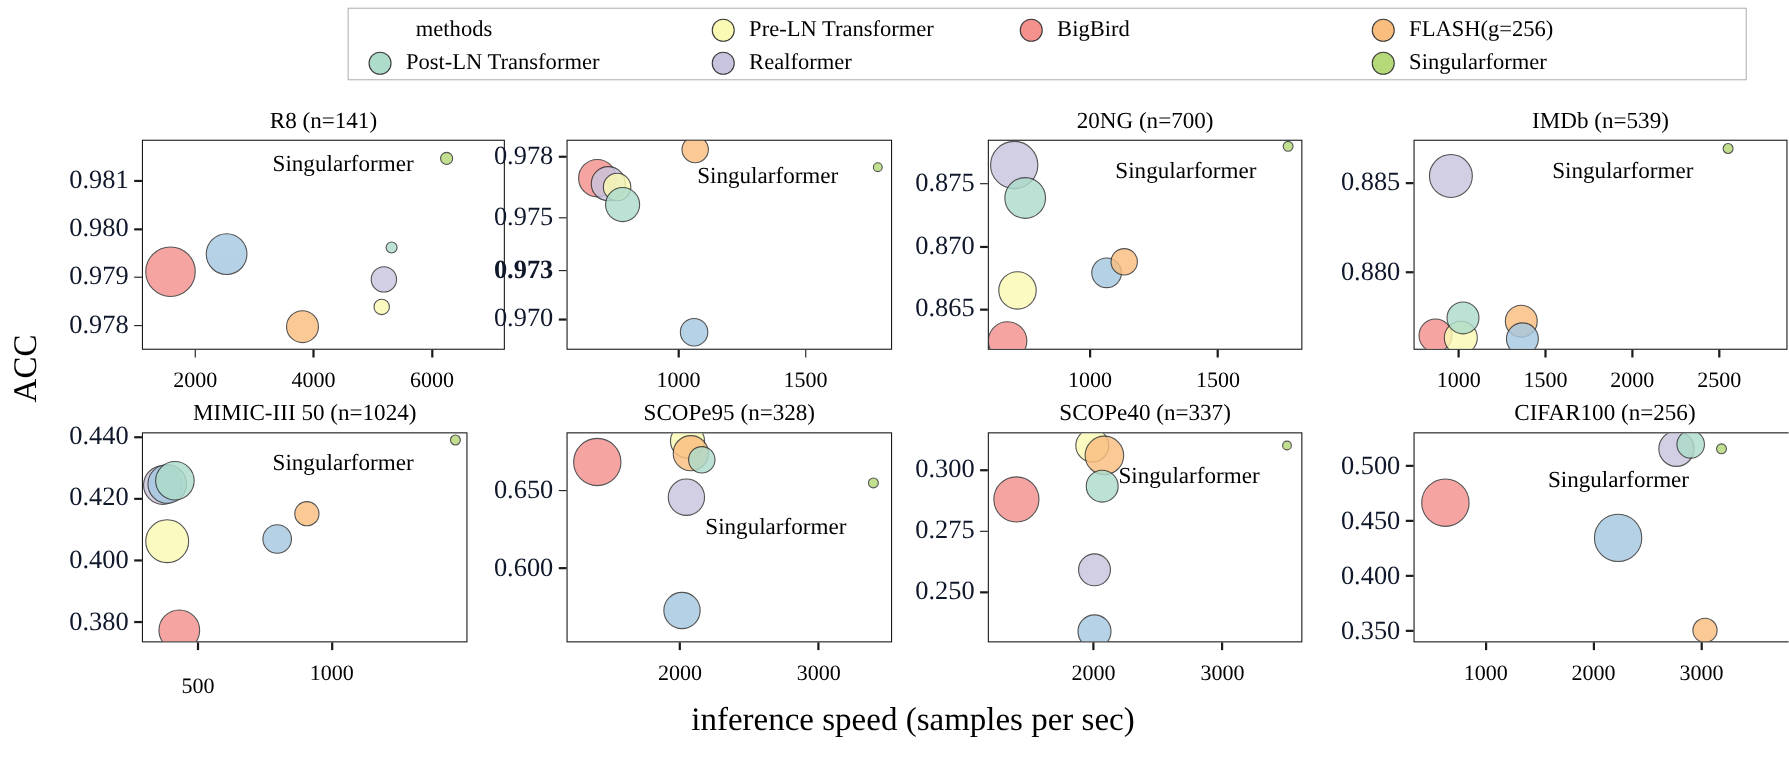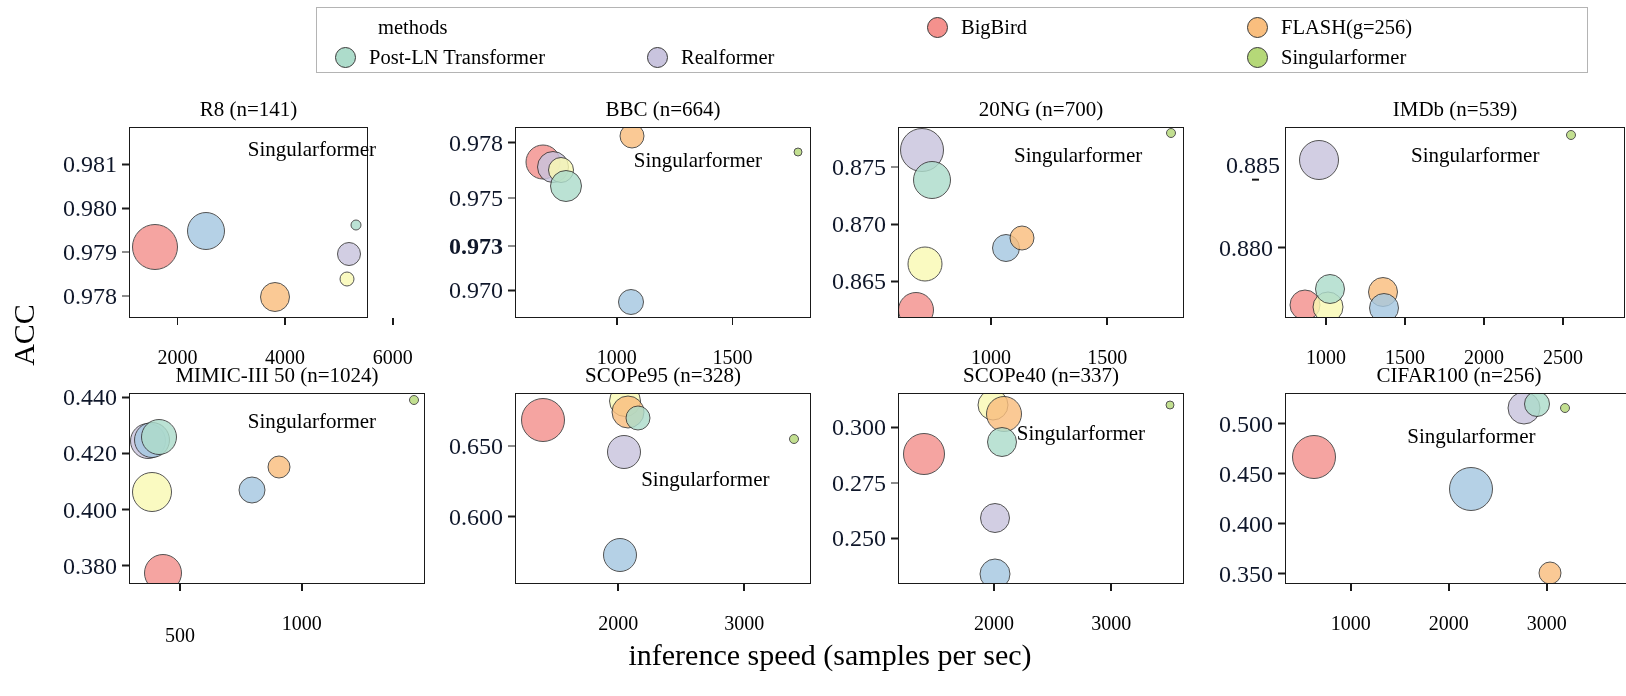--- a/index.html
+++ b/index.html
@@ -137,21 +137,21 @@
     align-items: center;
   }
   .xtick .tmark {
     width: 1.7px;
     height: 7px;
     background: #1a1a1a;
   }
   .xtick .tlabel {
     font-size: 20px;
     color: #000;
-    margin-top: 21px;
+    margin-top: 10px;
     white-space: nowrap;
   }
   .bubble {
     position: absolute;
     border-radius: 50%;
     border: 1.4px solid #2e2e2e;
     transform: translate(-50%, -50%);
     box-sizing: border-box;
   }
   .sp-annot {
@@ -171,20 +171,24 @@
   <div id="legend">
     <div class="legend-grid" id="legend-grid">
         <div class="legend-entry" style="left: 29px; top: 6px;">
           <span class="legend-swatch blank"></span>
           <span class="legend-label">methods</span>
         </div>
         <div class="legend-entry" style="left: 18px; top: 36px;">
           <span class="legend-swatch" style="background: rgb(173, 220, 203);"></span>
           <span class="legend-label">Post-LN Transformer</span>
         </div>
+        <div class="legend-entry" style="left: 330px; top: 6px;">
+          <span class="legend-swatch" style="background: rgb(250, 250, 180);"></span>
+          <span class="legend-label">Pre-LN Transformer</span>
+        </div>
         <div class="legend-entry" style="left: 330px; top: 36px;">
           <span class="legend-swatch" style="background: rgb(201, 196, 222);"></span>
           <span class="legend-label">Realformer</span>
         </div>
         <div class="legend-entry" style="left: 610px; top: 6px;">
           <span class="legend-swatch" style="background: rgb(244, 145, 141);"></span>
           <span class="legend-label">BigBird</span>
         </div>
         <div class="legend-entry" style="left: 930px; top: 6px;">
           <span class="legend-swatch" style="background: rgb(249, 190, 126);"></span>
@@ -194,21 +198,21 @@
           <span class="legend-swatch" style="background: rgb(181, 216, 120);"></span>
           <span class="legend-label">Singularformer</span>
         </div>
       </div>
   </div>
 
   <div id="ylabel-acc">ACC</div>
   <div id="xlabel-speed">inference speed (samples per sec)</div>
 
   <div id="subplots">
-      <div class="subplot" style="left: 129px; top: 127px; width: 239px; height: 191px;">
+      <div class="subplot" style="left: 129px; top: 127px; width: 330px; height: 191px;">
         <div class="sp-title">R8 (n=141)</div>
         <div class="sp-frame">
           <div class="bubble" style="left: 24.7564px; top: 118.552px; width: 46px; height: 46px; background: rgb(244, 145, 141); opacity: 0.82;"></div>
           <div class="bubble" style="left: 76.4218px; top: 102.745px; width: 38px; height: 38px; background: rgb(165, 200, 225); opacity: 0.82;"></div>
           <div class="bubble" style="left: 144.771px; top: 169.046px; width: 30px; height: 30px; background: rgb(249, 190, 126); opacity: 0.82;"></div>
           <div class="bubble" style="left: 217.425px; top: 151.044px; width: 15px; height: 15px; background: rgb(250, 250, 180); opacity: 0.82;"></div>
           <div class="bubble" style="left: 218.502px; top: 125.577px; width: 24px; height: 24px; background: rgb(201, 196, 222); opacity: 0.82;"></div>
           <div class="bubble" style="left: 226.036px; top: 97.0368px; width: 11px; height: 11px; background: rgb(173, 220, 203); opacity: 0.82;"></div>
           <div class="bubble" style="left: 276.087px; top: 16.246px; width: 12px; height: 12px; background: rgb(181, 216, 120); opacity: 0.82;"></div>
         </div>
@@ -236,21 +240,20 @@
         <div class="xtick" style="left: 156.073px;">
           <span class="tmark"></span>
           <span class="tlabel">4000</span>
         </div>
         <div class="xtick" style="left: 263.709px;">
           <span class="tmark"></span>
           <span class="tlabel">6000</span>
         </div>
       </div>
       <div class="subplot" style="left: 515px; top: 127px; width: 296px; height: 191px;">
-        <div class="sp-title">BBC (n=664)</div>
         <div class="sp-frame">
           <div class="bubble" style="left: 26.825px; top: 34.1401px; width: 35px; height: 35px; background: rgb(244, 145, 141); opacity: 0.82;"></div>
           <div class="bubble" style="left: 36.5375px; top: 39.1227px; width: 32px; height: 32px; background: rgb(201, 196, 222); opacity: 0.82;"></div>
           <div class="bubble" style="left: 45.325px; top: 41.5217px; width: 26px; height: 26px; background: rgb(250, 250, 180); opacity: 0.82;"></div>
           <div class="bubble" style="left: 49.95px; top: 58.1304px; width: 32px; height: 32px; background: rgb(173, 220, 203); opacity: 0.82;"></div>
           <div class="bubble" style="left: 116.088px; top: 8.30435px; width: 25px; height: 25px; background: rgb(249, 190, 126); opacity: 0.82;"></div>
           <div class="bubble" style="left: 115.162px; top: 174.391px; width: 26px; height: 26px; background: rgb(165, 200, 225); opacity: 0.82;"></div>
           <div class="bubble" style="left: 282.125px; top: 23.9903px; width: 9px; height: 9px; background: rgb(181, 216, 120); opacity: 0.82;"></div>
         </div>
         <div class="sp-annot" style="left: 253.08px; top: 33.425px;">Singularformer</div>
@@ -321,21 +324,21 @@
           <div class="bubble" style="left: 43.5789px; top: 160.799px; width: 30px; height: 30px; background: rgb(173, 220, 203); opacity: 0.82;"></div>
           <div class="bubble" style="left: 96.6316px; top: 164.064px; width: 30px; height: 30px; background: rgb(249, 190, 126); opacity: 0.82;"></div>
           <div class="bubble" style="left: 98.2105px; top: 179.573px; width: 30px; height: 30px; background: rgb(165, 200, 225); opacity: 0.82;"></div>
           <div class="bubble" style="left: 285px; top: 6.52991px; width: 10px; height: 10px; background: rgb(181, 216, 120); opacity: 0.82;"></div>
         </div>
         <div class="sp-annot" style="left: 260.4px; top: 27.695px;">Singularformer</div>
         <div class="ytick" style="top: 120.803px;">
           <span class="tlabel">0.880</span>
           <span class="tmark"></span>
         </div>
-        <div class="ytick" style="top: 39.1795px; flex-direction: column;">
+        <div class="ytick" style="top: 39.1795px;">
           <span class="tlabel">0.885</span>
           <span class="tmark"></span>
         </div>
         <div class="xtick" style="left: 41.0526px;">
           <span class="tmark"></span>
           <span class="tlabel">1000</span>
         </div>
         <div class="xtick" style="left: 120px;">
           <span class="tmark"></span>
           <span class="tlabel">1500</span>

